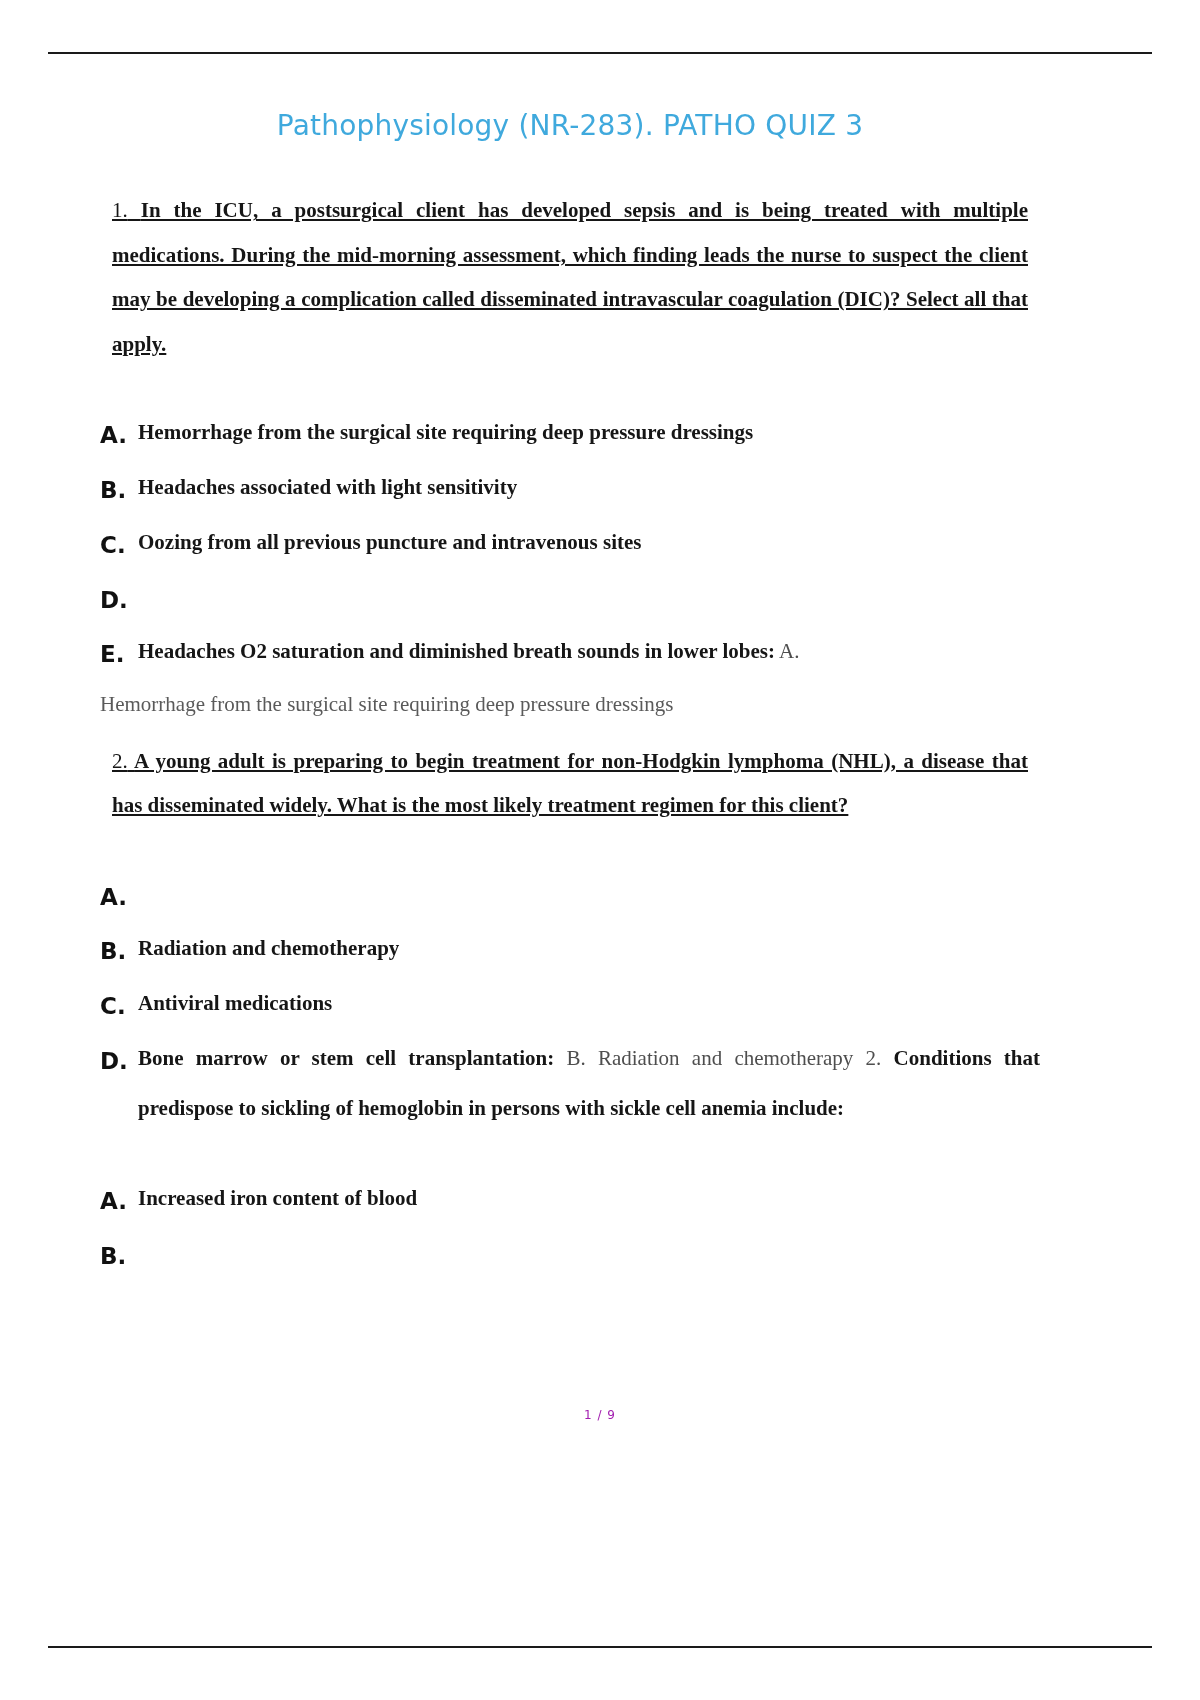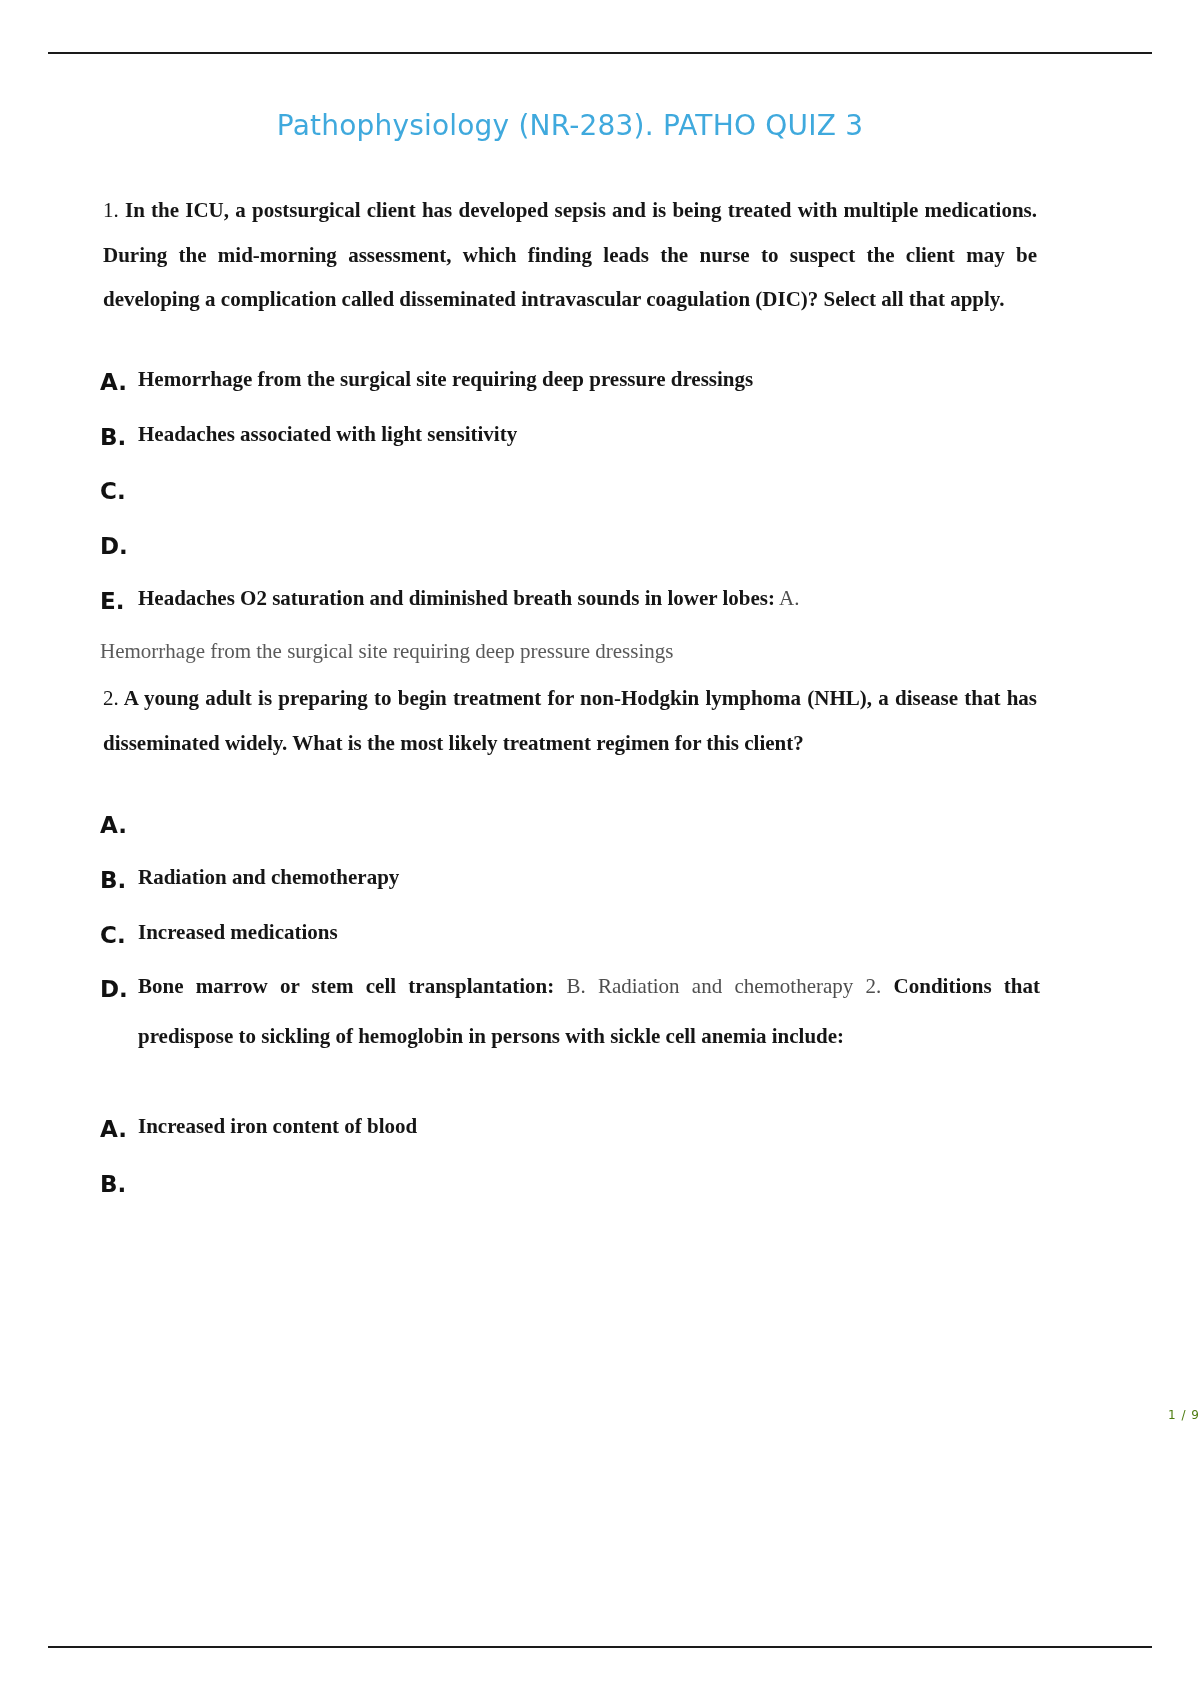--- a/index.html
+++ b/index.html
@@ -62,21 +62,22 @@
   }
 
   .question {
     font-family: "Liberation Serif", serif;
     font-size: 21px;
     font-weight: bold;
     color: #161616;
     text-align: justify;
     text-justify: inter-word;
     line-height: 2.12;
-    margin: 3px;
+    margin: 12px;
+    text-decoration: underline;
   }
   .q-num {
     font-weight: normal;
   }
 
   .options {
     margin: 0;
     padding: 0;
     list-style: none;
   }
@@ -120,24 +121,24 @@
     text-align: left;
   }
   .gap-md { height: 30px; }
   .gap-lg { height: 40px; }
 
   .footer {
     position: absolute;
     left: 0;
     right: 0;
     top: 1408px;
-    text-align: right;
+    text-align: center;
     font-family: "DejaVu Sans", sans-serif;
     font-size: 12px;
-    color: #4d7c0f;
+    color: #a21caf;
     letter-spacing: 1px;
   }
 </style>
 </head>
 <body>
 
 <div class="page">
 
   <div class="rule-top"></div>
   <div class="rule-bottom"></div>
@@ -154,20 +155,21 @@
       <li class="opt">
         <span class="opt-marker">A.</span>
         <span class="opt-body">Hemorrhage from the surgical site requiring deep pressure dressings</span>
       </li>
       <li class="opt">
         <span class="opt-marker">B.</span>
         <span class="opt-body">Headaches associated with light sensitivity</span>
       </li>
       <li class="opt">
         <span class="opt-marker">C.</span>
+        <span class="opt-body">Oozing from all previous puncture and intravenous sites</span>
       </li>
       <li class="opt">
         <span class="opt-marker">D.</span>
       </li>
       <li class="opt">
         <span class="opt-marker">E.</span>
         <span class="opt-body"><span>Headaches O2 saturation and diminished breath sounds in lower lobes:</span><span class="answer-inline"> A.</span></span>
       </li>
     </ul>
 
@@ -180,21 +182,21 @@
     <ul class="options">
       <li class="opt">
         <span class="opt-marker">A.</span>
       </li>
       <li class="opt">
         <span class="opt-marker">B.</span>
         <span class="opt-body">Radiation and chemotherapy</span>
       </li>
       <li class="opt">
         <span class="opt-marker">C.</span>
-        <span class="opt-body">Increased medications</span>
+        <span class="opt-body">Antiviral medications</span>
       </li>
       <li class="opt">
         <span class="opt-marker">D.</span>
         <span class="opt-body"><span>Bone marrow or stem cell transplantation:</span><span class="answer-inline"> B. Radiation and chemotherapy 2.</span> <span>Conditions that predispose to sickling of hemoglobin in persons with sickle cell anemia include:</span></span>
       </li>
     </ul>
 
     <div class="gap-lg"></div>
 
     <ul class="options">

